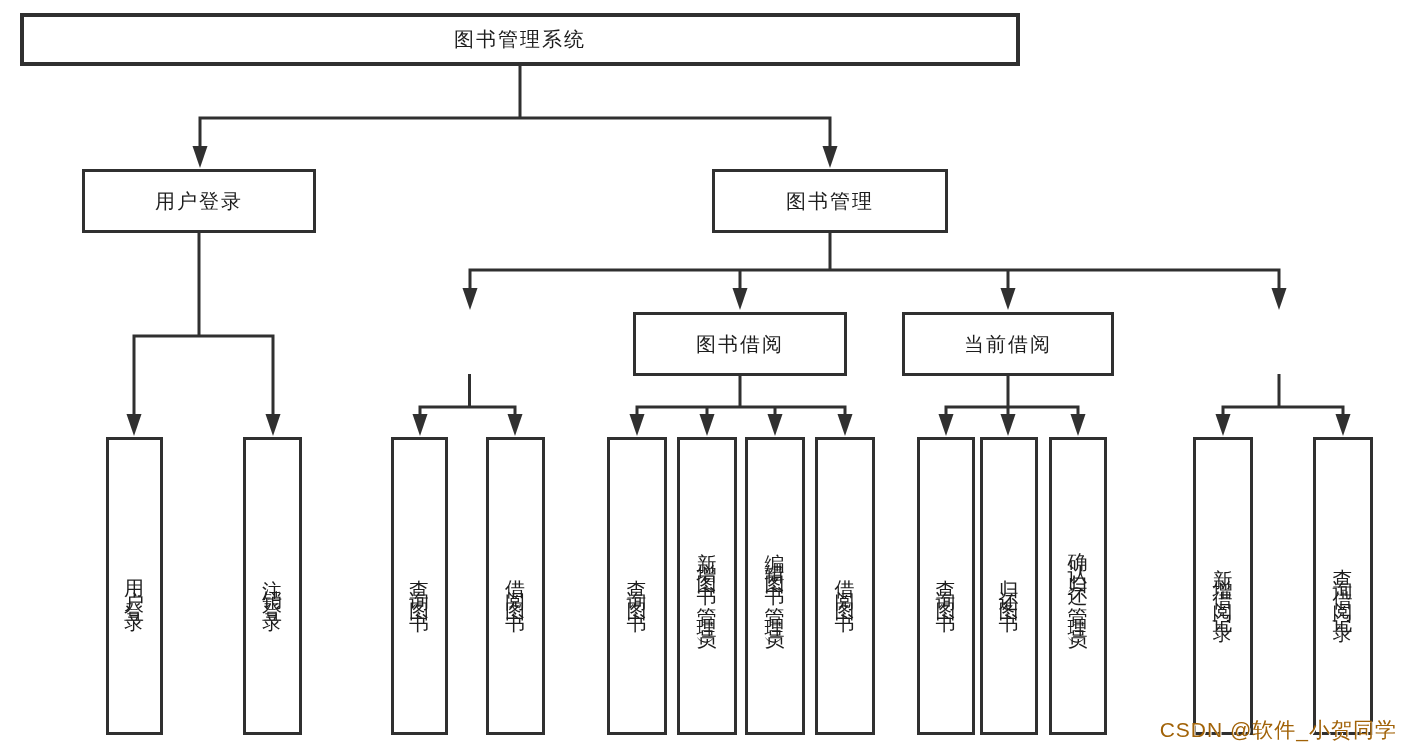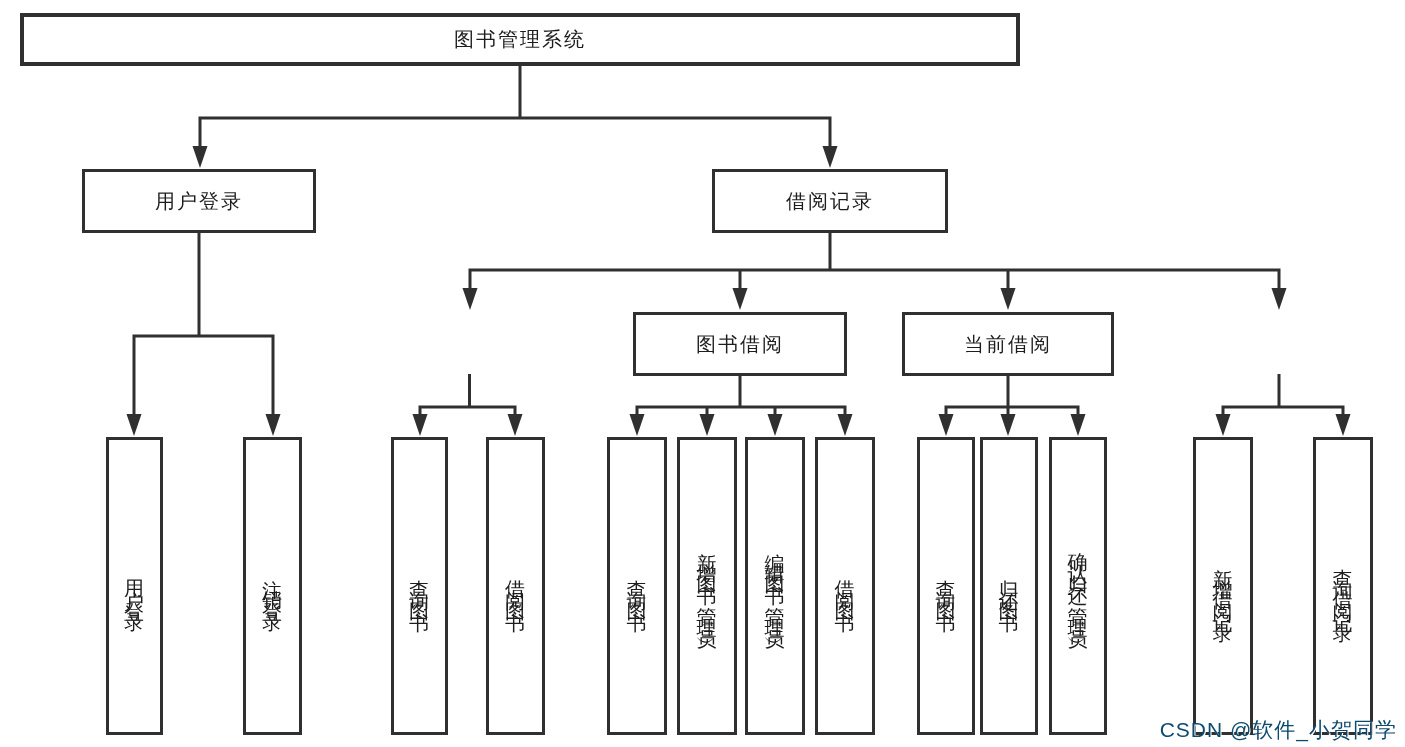--- a/index.html
+++ b/index.html
@@ -14,21 +14,21 @@
     display:flex;align-items:center;justify-content:center;
   }
   .node.h{font-size:20px;letter-spacing:2px;white-space:nowrap;}
   .node.root{border-width:4px;}
   .node.v{
     writing-mode:vertical-rl;text-orientation:mixed;
     font-size:20px;letter-spacing:11px;line-height:1;
   }
   .watermark{
     position:absolute;right:8px;bottom:3px;z-index:3;
-    font-size:21px;letter-spacing:1px;color:#0c4a6e;
+    font-size:21px;letter-spacing:1px;color:#a16207;
     text-shadow:1px 1px 0 #ffffff;white-space:nowrap;
   }
 </style>
 </head>
 <body>
 
 <div class="stage">
 
   <svg class="connectors" width="1405" height="747" viewBox="0 0 1405 747">
     <g stroke="#303030" stroke-width="3" fill="none">
@@ -66,21 +66,21 @@
       <polygon points="1000.5,414 1015.5,414 1008,436"></polygon>
       <polygon points="1070.5,414 1085.5,414 1078,436"></polygon>
       <polygon points="1215.5,414 1230.5,414 1223,436"></polygon>
       <polygon points="1335.5,414 1350.5,414 1343,436"></polygon>
     </g>
   </svg>
 
   <div class="node h root" style="left:20px;top:13px;width:1000px;height:53px">图书管理系统</div>
 
   <div class="node h" style="left:82px;top:169px;width:234px;height:64px">用户登录</div>
-  <div class="node h" style="left:712px;top:169px;width:236px;height:64px">借阅记录</div>
+  <div class="node h" style="left:712px;top:169px;width:236px;height:64px">图书管理</div>
 
   <div class="node h" style="left:633px;top:312px;width:214px;height:64px">图书借阅</div>
   <div class="node h" style="left:902px;top:312px;width:212px;height:64px">当前借阅</div>
 
   <div class="node v" style="left:106px;top:437px;width:57px;height:298px">用户登录</div>
   <div class="node v" style="left:243px;top:437px;width:59px;height:298px">注销登录</div>
 
   <div class="node v" style="left:391px;top:437px;width:57px;height:298px">查询图书</div>
   <div class="node v" style="left:486px;top:437px;width:59px;height:298px">借阅图书</div>
 

